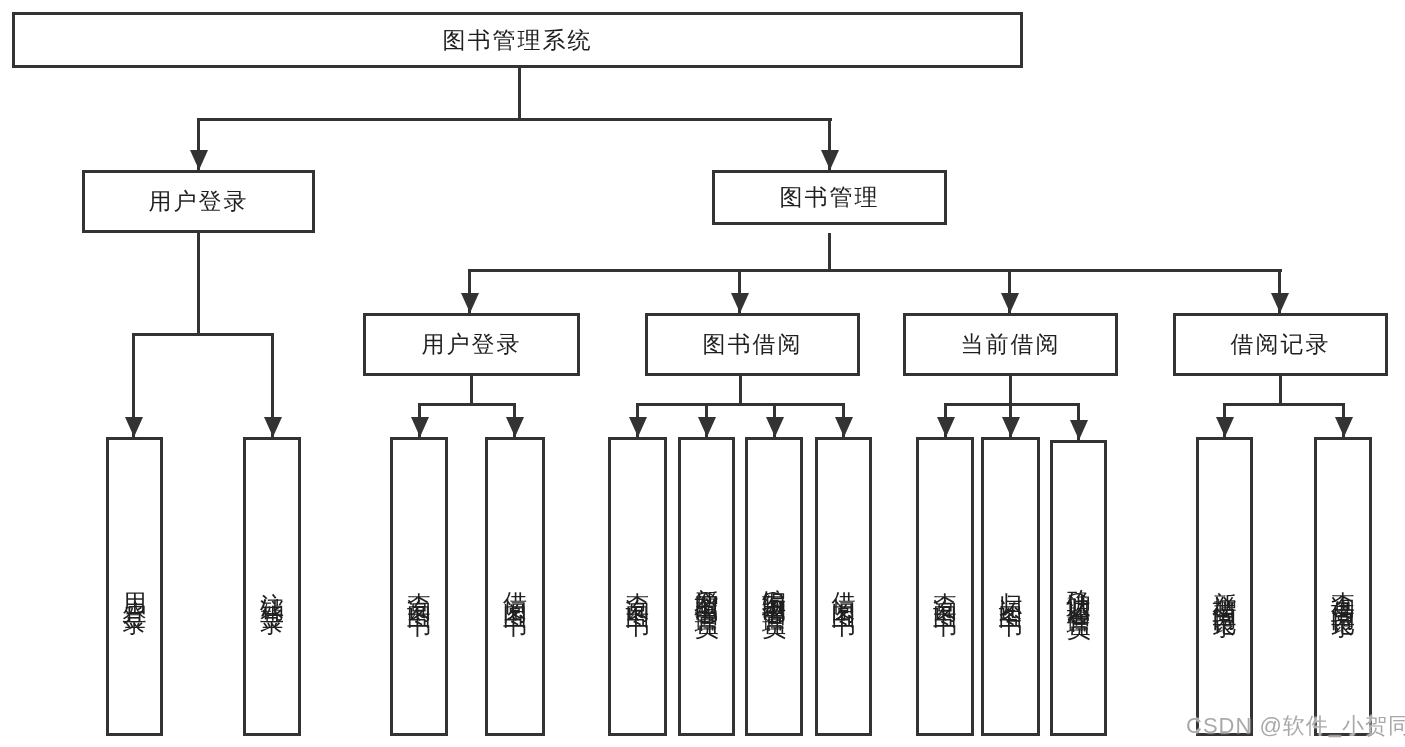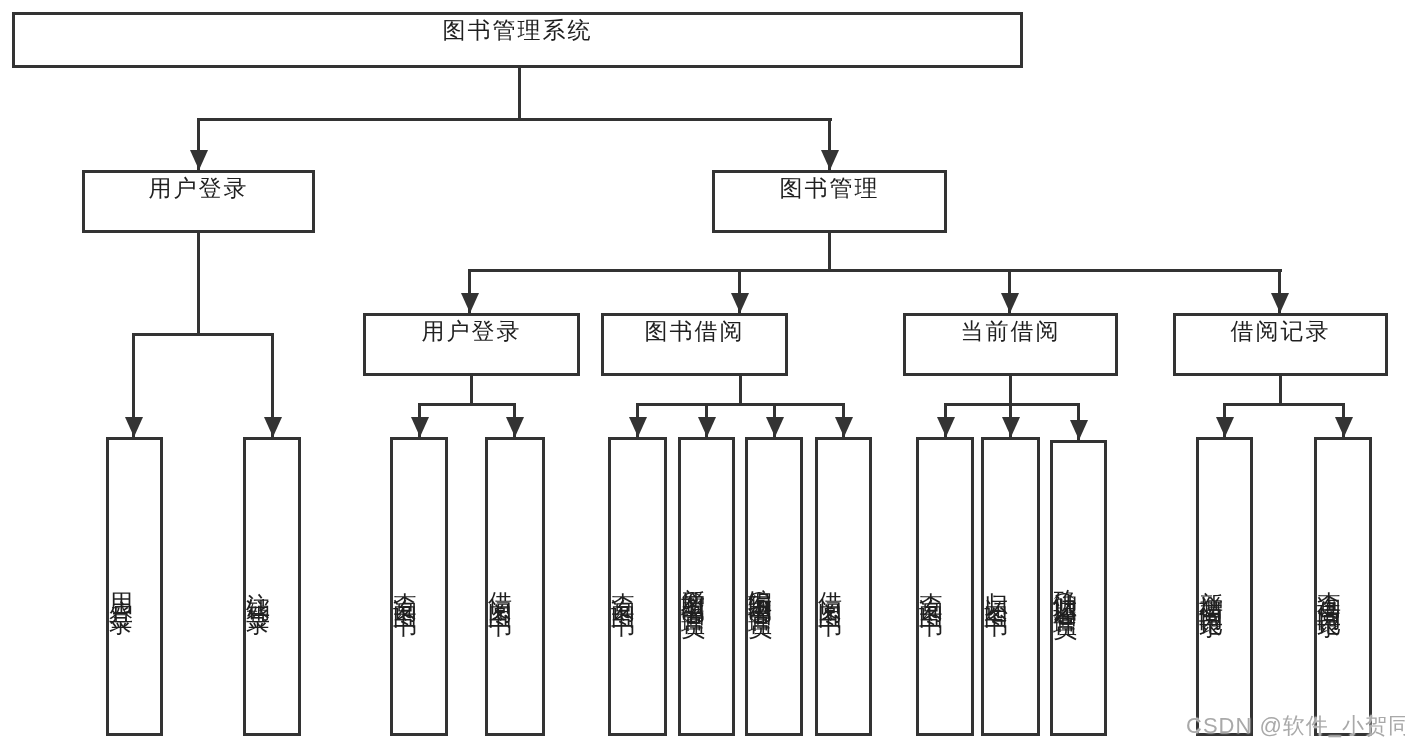--- a/index.html
+++ b/index.html
@@ -13,21 +13,21 @@
     position: relative;
     width: 1405px; height: 747px;
     background: #ffffff;
     overflow: hidden;
   }
   .node {
     position: absolute;
     border: 3px solid #333333;
     background: #ffffff;
     display: flex;
-    align-items: flex-start;
+    align-items: center;
     justify-content: center;
     font-size: 23px;
     letter-spacing: 2px;
     color: #1f1f1f;
     text-align: center;
   }
   .leaf {
     writing-mode: vertical-lr;
     text-orientation: mixed;
     font-size: 24px;
@@ -75,29 +75,29 @@
 <div class="canvas">
 
   <div class="node" style="left:12px; top:12px; width:1011px; height:56px;">
     <span>图书管理系统</span>
   </div>
 
   <div class="node" style="left:82px; top:170px; width:233px; height:63px;">
     <span>用户登录</span>
   </div>
 
-  <div class="node" style="left:712px; top:170px; width:235px; height:63px;">
+  <div class="node" style="left:712px; top:170px; width:235px; height:55px;">
     <span>图书管理</span>
   </div>
 
   <div class="node" style="left:363px; top:313px; width:217px; height:63px;">
     <span>用户登录</span>
   </div>
 
-  <div class="node" style="left:601px; top:313px; width:187px; height:63px;">
+  <div class="node" style="left:645px; top:313px; width:215px; height:63px;">
     <span>图书借阅</span>
   </div>
 
   <div class="node" style="left:1173px; top:313px; width:215px; height:63px;">
     <span>借阅记录</span>
   </div>
 
   <div class="node" style="left:903px; top:313px; width:215px; height:63px;">
     <span>当前借阅</span>
   </div>

